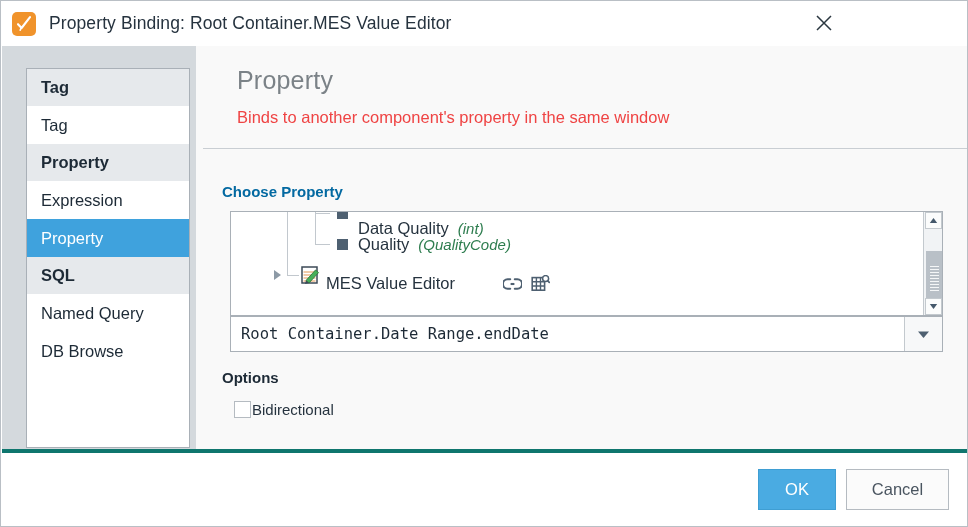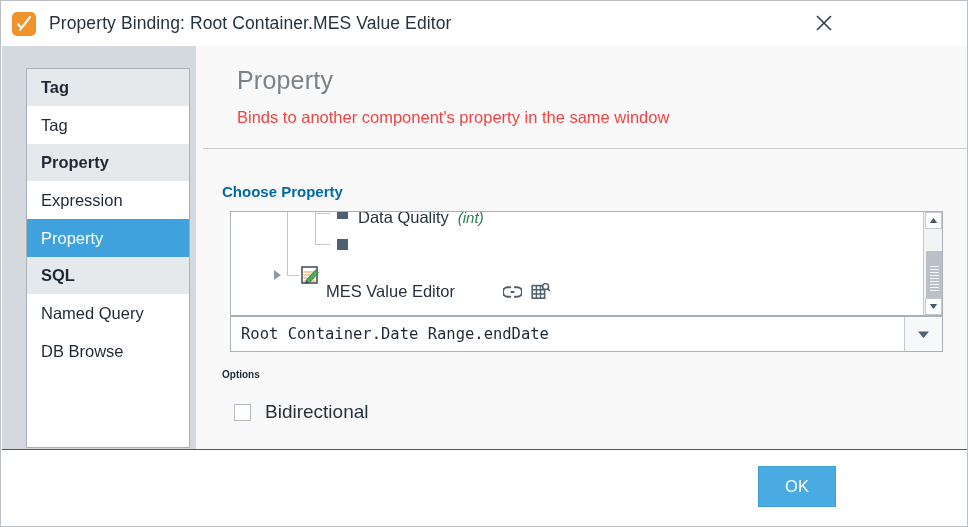--- a/index.html
+++ b/index.html
@@ -265,53 +265,53 @@
     width: 37px;
     border-left: 1px solid #c3c9ce;
     background: #f7f8f9;
     display: flex; align-items: center; justify-content: center;
   }
 
   
   #options-label {
     position: absolute;
     left: 26px; top: 323px;
-    font-size: 10px;
+    font-size: 15px;
     font-weight: bold;
     color: #1d2a36;
   }
   .opt {
     position: absolute;
     top: 355px;
     display: flex; align-items: center;
     cursor: default;
   }
   #opt-bidir { left: 38px; }
   #opt-overlay { left: 185px; }
   .checkbox {
     width: 17px; height: 17px;
     border: 1px solid #b5bbc1;
     background: #ffffff;
     box-sizing: border-box;
     flex: none;
   }
   .opt-label {
-    margin-left: 14px;
-    font-size: 19px;
+    margin-left: 1px;
+    font-size: 15px;
     color: #26333f;
     white-space: nowrap;
   }
 
   
   #footer {
     position: absolute;
     left: 1px; top: 448px;
     width: 965px; height: 77px;
     background: #ffffff;
-    border-top: 1px solid #0f766e;
+    border-top: 4px solid #0f766e;
     box-sizing: border-box;
   }
   #btn-ok {
     position: absolute;
     right: 131px; top: 16px;
     width: 78px; height: 41px;
     background: #4aabe2;
     border: 1px solid #3f9ed3;
     box-sizing: border-box;
     color: #ffffff;
@@ -380,46 +380,50 @@
       <div id="tree-box">
         <div id="tree-viewport">
           <div id="tree-inner">
               <div class="tree-row">
                 <div class="guide-v" style="left: 56px; top: 0px; height: 31px;"></div>
                 <div class="guide-v" style="left: 84px; top: 0px; height: 31px;"></div>
                 <div class="guide-h" style="left: 84px; top: 15px; width: 15px;"></div>
                 <div style="position: absolute; display: flex; align-items: center; left: 106px; top: 10px;">
                   <div class="leaf-square"></div>
                 </div>
-                <div style="position: absolute; left: 127px; top: 4px; height: 31px; display: flex; align-items: center;">
+                <div style="position: absolute; left: 127px; top: 15px; height: 31px; display: flex; align-items: center;">
                   <span class="tree-label">Data Quality</span>
                   <span class="tree-type">(int)</span>
                 </div>
               </div>
               <div class="tree-row">
                 <div class="guide-v" style="left: 56px; top: 0px; height: 31px;"></div>
                 <div class="guide-v" style="left: 84px; top: 0px; height: 15px;"></div>
                 <div class="guide-h" style="left: 84px; top: 15px; width: 15px;"></div>
                 <div style="position: absolute; display: flex; align-items: center; left: 106px; top: 10px;">
                   <div class="leaf-square"></div>
+                </div>
+                <div style="position: absolute; left: 127px; top: 0px; height: 31px; display: flex; align-items: center;">
+                  <span class="tree-label">Quality</span>
+                  <span class="tree-type">(QualityCode)</span>
                 </div>
               </div>
               <div class="tree-row">
                 <div class="guide-v" style="left: 56px; top: 0px; height: 15px;"></div>
                 <div class="guide-h" style="left: 56px; top: 15px; width: 12px;"></div>
                 <div class="expander" style="position: absolute; left: 43px; top: 10px;"></div>
                 <div style="position: absolute; display: flex; align-items: center; left: 69px; top: 5px;">
                   <svg class="node-icon" width="21" height="20" viewBox="0 0 21 20">
                     <rect x="2" y="2" width="15" height="16" fill="#ffffff" stroke="#3c4a57" stroke-width="1.5"></rect>
                     <path d="M3.5 7 H15.5 M3.5 10 H15.5 M3.5 13 H15.5 M3.5 16 H15.5" stroke="#e08b3e" stroke-width="0.9"></path>
                     <path d="M6 15.5 L15.5 5 L18.5 7.6 L9 18 Z" fill="#48b05a" stroke="#2f7a3c" stroke-width="0.9" stroke-linejoin="round"></path>
                     <path d="M6 15.5 L9 18 L5 19 Z" fill="#3c4a57"></path>
                   </svg>
                 </div>
-                <div style="position: absolute; left: 95px; top: 16px; height: 31px; display: flex; align-items: center; gap: 36px;">
+                <div style="position: absolute; left: 95px; top: 8px; height: 31px; display: flex; align-items: center; gap: 36px;">
                   <span class="tree-label">MES Value Editor</span>
                   <span class="row-icons">
                     <span style="display: flex;">
                       <svg class="node-icon" width="19" height="14" viewBox="0 0 19 14">
                         <path d="M7.6 7 H11.4" stroke="#4e6071" stroke-width="2.1"></path>
                         <path d="M7.2 2.3 H4.6 A4.7 4.7 0 0 0 4.6 11.7 H7.2" fill="none" stroke="#4e6071" stroke-width="2.1" stroke-linecap="round"></path>
                         <path d="M11.8 2.3 H14.4 A4.7 4.7 0 0 1 14.4 11.7 H11.8" fill="none" stroke="#4e6071" stroke-width="2.1" stroke-linecap="round"></path>
                       </svg>
                     </span>
                     <span style="display: flex;">
@@ -480,15 +484,16 @@
         <div class="checkbox"></div>
         <div class="opt-label">Bidirectional</div>
       </div>
 
 
     </div>
   </div>
 
   <div id="footer">
     <div id="btn-ok">OK</div>
+    <div id="btn-cancel">Cancel</div>
   </div>
 
 </div>
 
 </body></html>

